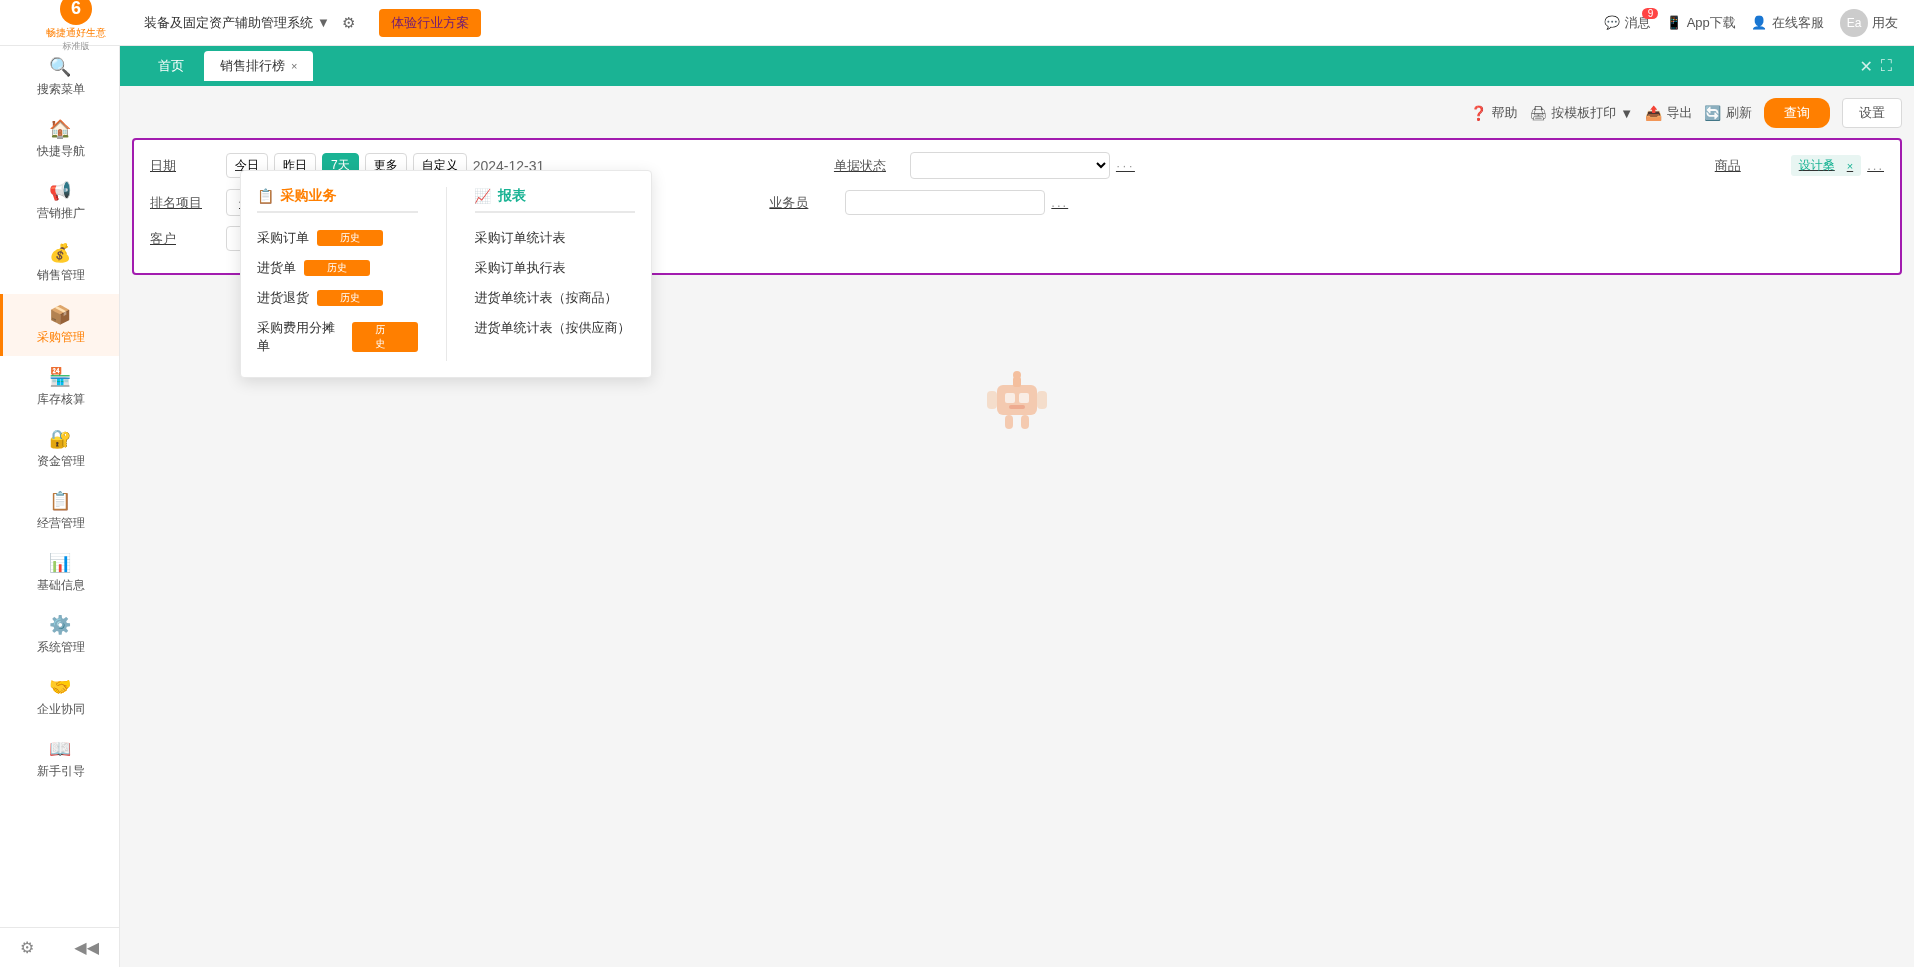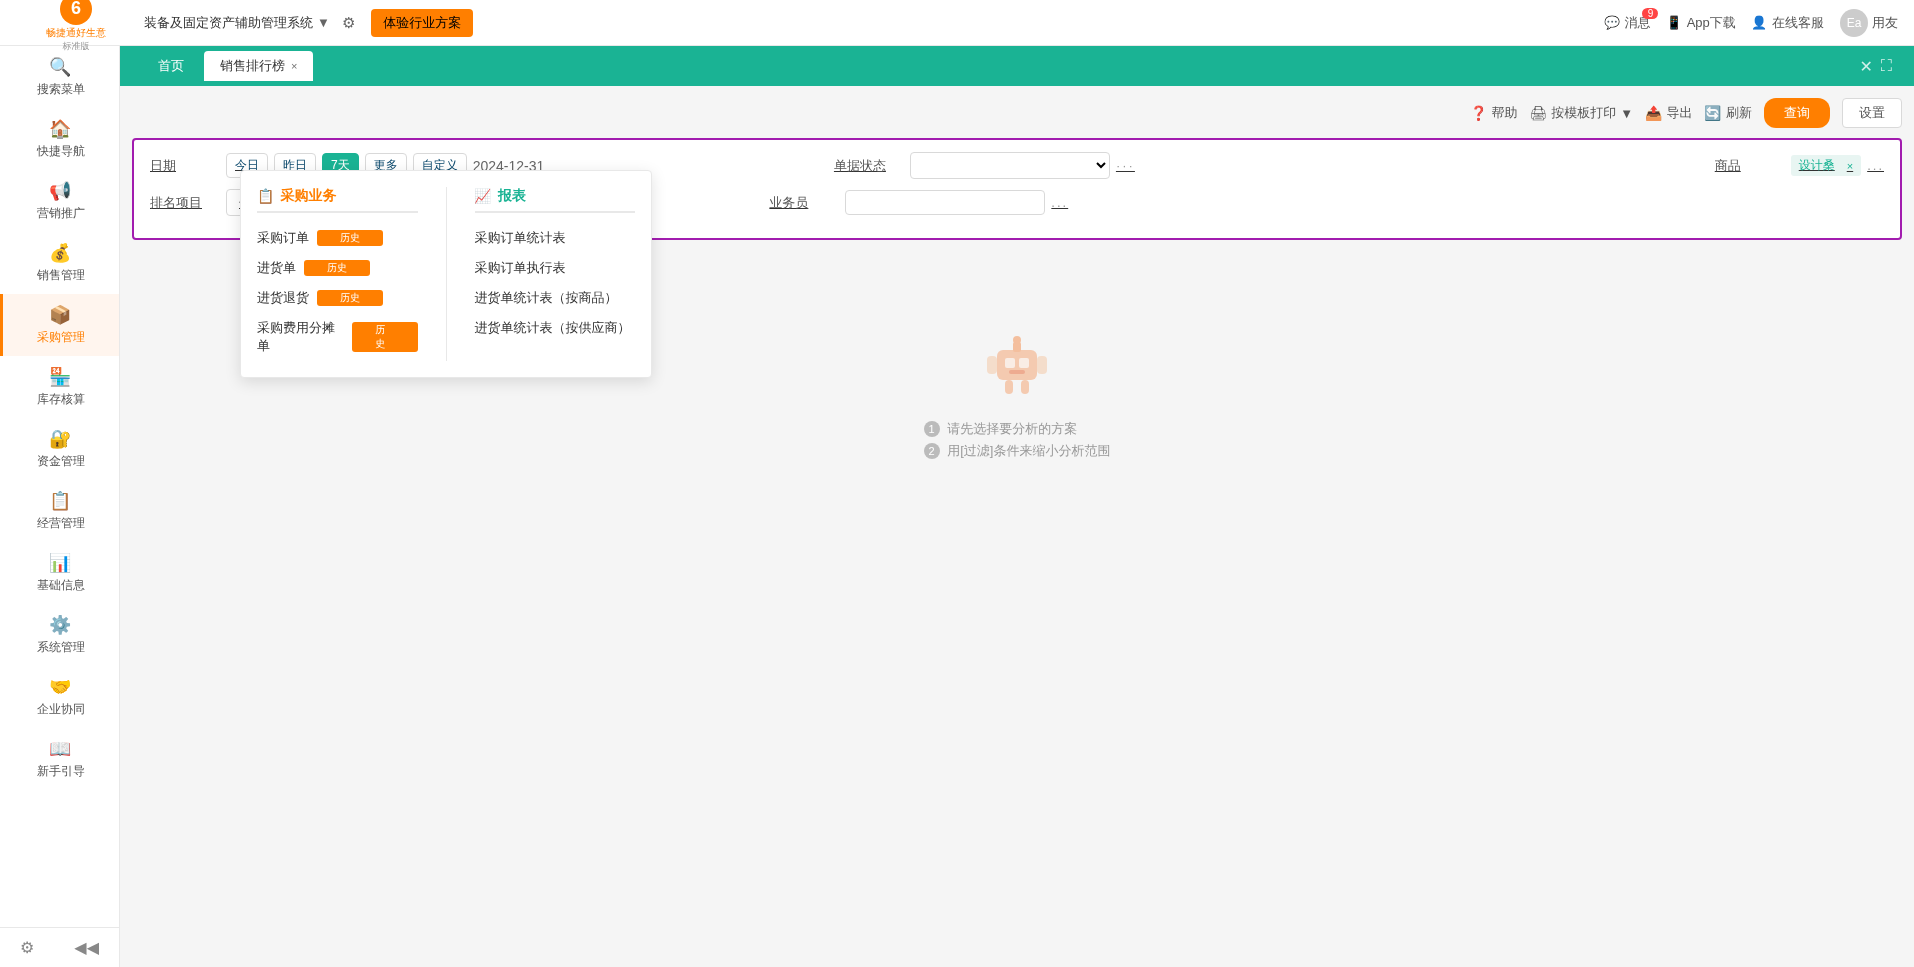--- a/index.html
+++ b/index.html
@@ -62,23 +62,23 @@
       color: #666;
       cursor: pointer;
     }
     .settings-icon {
       margin-left: 12px;
       color: #666;
       cursor: pointer;
       font-size: 15px;
     }
     .industry-btn {
-      margin-left: 16px;
+      margin-left: 24px;
       background: #ff7f00;
-      color: #000000;
+      color: #701a75;
       border: none;
       padding: 5px 12px;
       border-radius: 4px;
       cursor: pointer;
       font-size: 13px;
     }
     .header-right {
       display: flex;
       align-items: center;
       gap: 16px;
@@ -306,21 +306,21 @@
       align-items: center;
       gap: 6px;
     }
     .date-btn {
       padding: 3px 8px;
       border: 1px solid #d9d9d9;
       border-radius: 4px;
       cursor: pointer;
       font-size: 12px;
       background: #fff;
-      color: #0c4a6e;
+      color: #000000;
     }
     .date-btn.active {
       background: #1ab394;
       color: white;
       border-color: #1ab394;
     }
     .tag-item {
       display: inline-flex;
       align-items: center;
       gap: 12px;
@@ -612,47 +612,45 @@
         </div>
         <span style="flex:1"></span>
         <span class="filter-label">业务员</span>
         <div style="display:flex;align-items:center;gap:6px;flex:2;">
           <input class="filter-input" style="max-width: 200px;">
           <span class="dots-btn">...</span>
         </div>
         <span style="flex:2"></span>
       </div>
 
+      <div class="filter-row">
+        <span class="filter-label">客户</span>
+        <div style="display:flex;align-items:center;gap:6px;flex:1;max-width:300px;">
+          <input class="filter-input" style="">
+          <span class="dots-btn">...</span>
+        </div>
+        <span style="flex:3"></span>
+      </div>
 
     </div>
 
     <div class="empty-state">
 
       <svg class="empty-icon" viewBox="0 0 80 80" xmlns="http://www.w3.org/2000/svg" width="80" height="80">
         <rect x="20" y="30" width="40" height="30" rx="6" fill="#f4a97a" opacity="0.8"></rect>
         <rect x="28" y="38" width="10" height="10" rx="2" fill="#fff" opacity="0.7"></rect>
         <rect x="42" y="38" width="10" height="10" rx="2" fill="#fff" opacity="0.7"></rect>
         <rect x="32" y="50" width="16" height="4" rx="2" fill="#e8805a" opacity="0.8"></rect>
         <rect x="36" y="22" width="8" height="10" rx="2" fill="#f4a97a"></rect>
         <circle cx="40" cy="20" r="4" fill="#f4a97a"></circle>
         <rect x="10" y="36" width="10" height="18" rx="4" fill="#f4c4a0" opacity="0.7"></rect>
         <rect x="60" y="36" width="10" height="18" rx="4" fill="#f4c4a0" opacity="0.7"></rect>
         <rect x="28" y="60" width="8" height="14" rx="4" fill="#f4a97a" opacity="0.8"></rect>
         <rect x="44" y="60" width="8" height="14" rx="4" fill="#f4a97a" opacity="0.8"></rect>
       </svg>
-      <div class="empty-tips">
-        <div>
-          <span class="num">1</span>
-          <span>请先选择要分析的方案</span>
-        </div>
-        <div>
-          <span class="num">2</span>
-          <span>用[过滤]条件来缩小分析范围</span>
-        </div>
-      </div>
     </div>
 
     <div class="dropdown-menu">
 
       <div class="menu-column">
         <div class="menu-column-title purchase">
           <span>📋</span>
           <span>采购业务</span>
         </div>
         <div class="menu-item-row">

